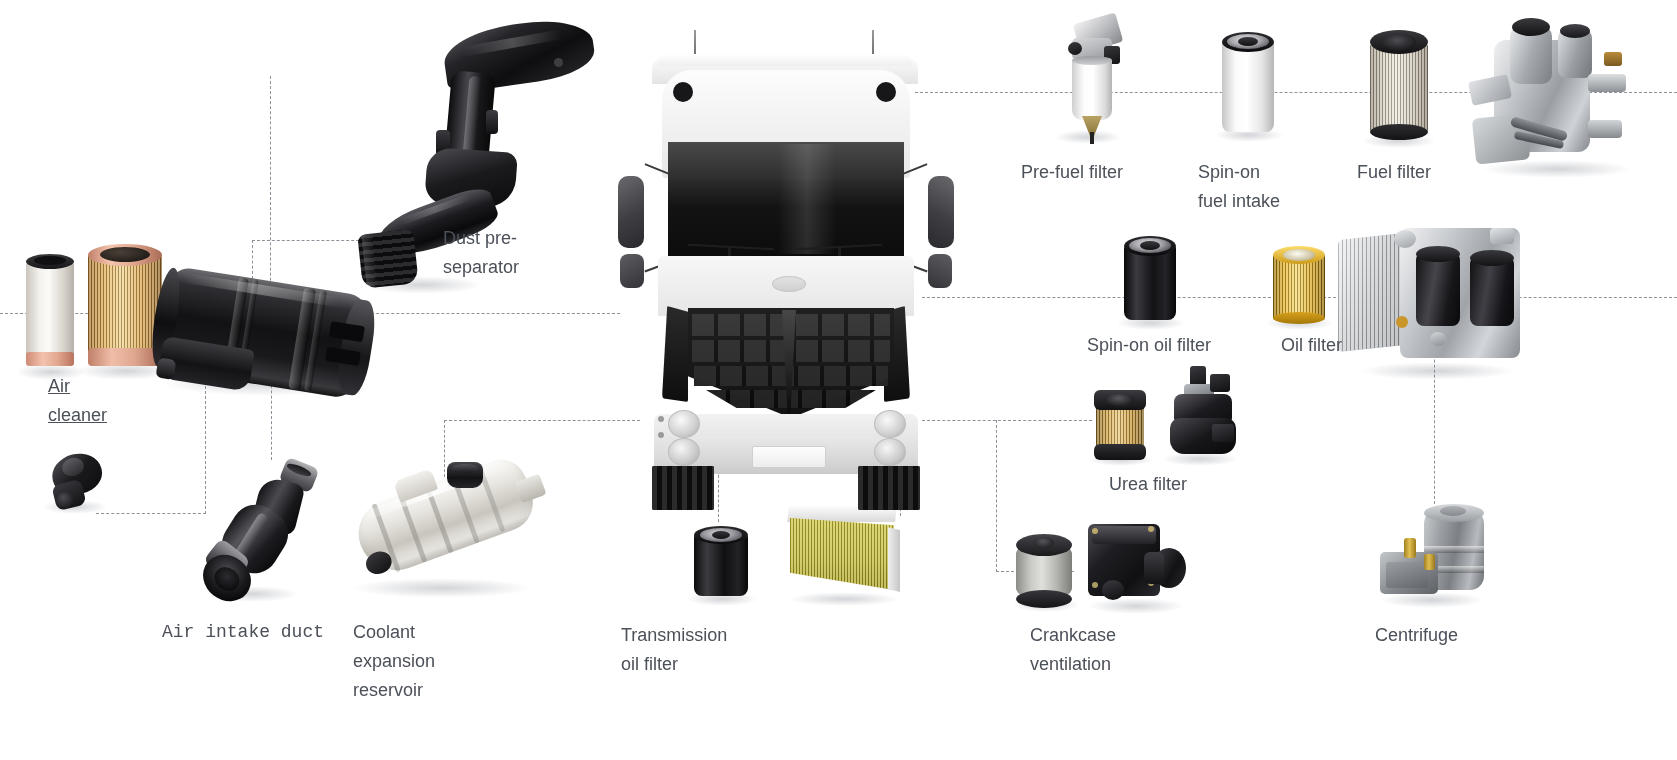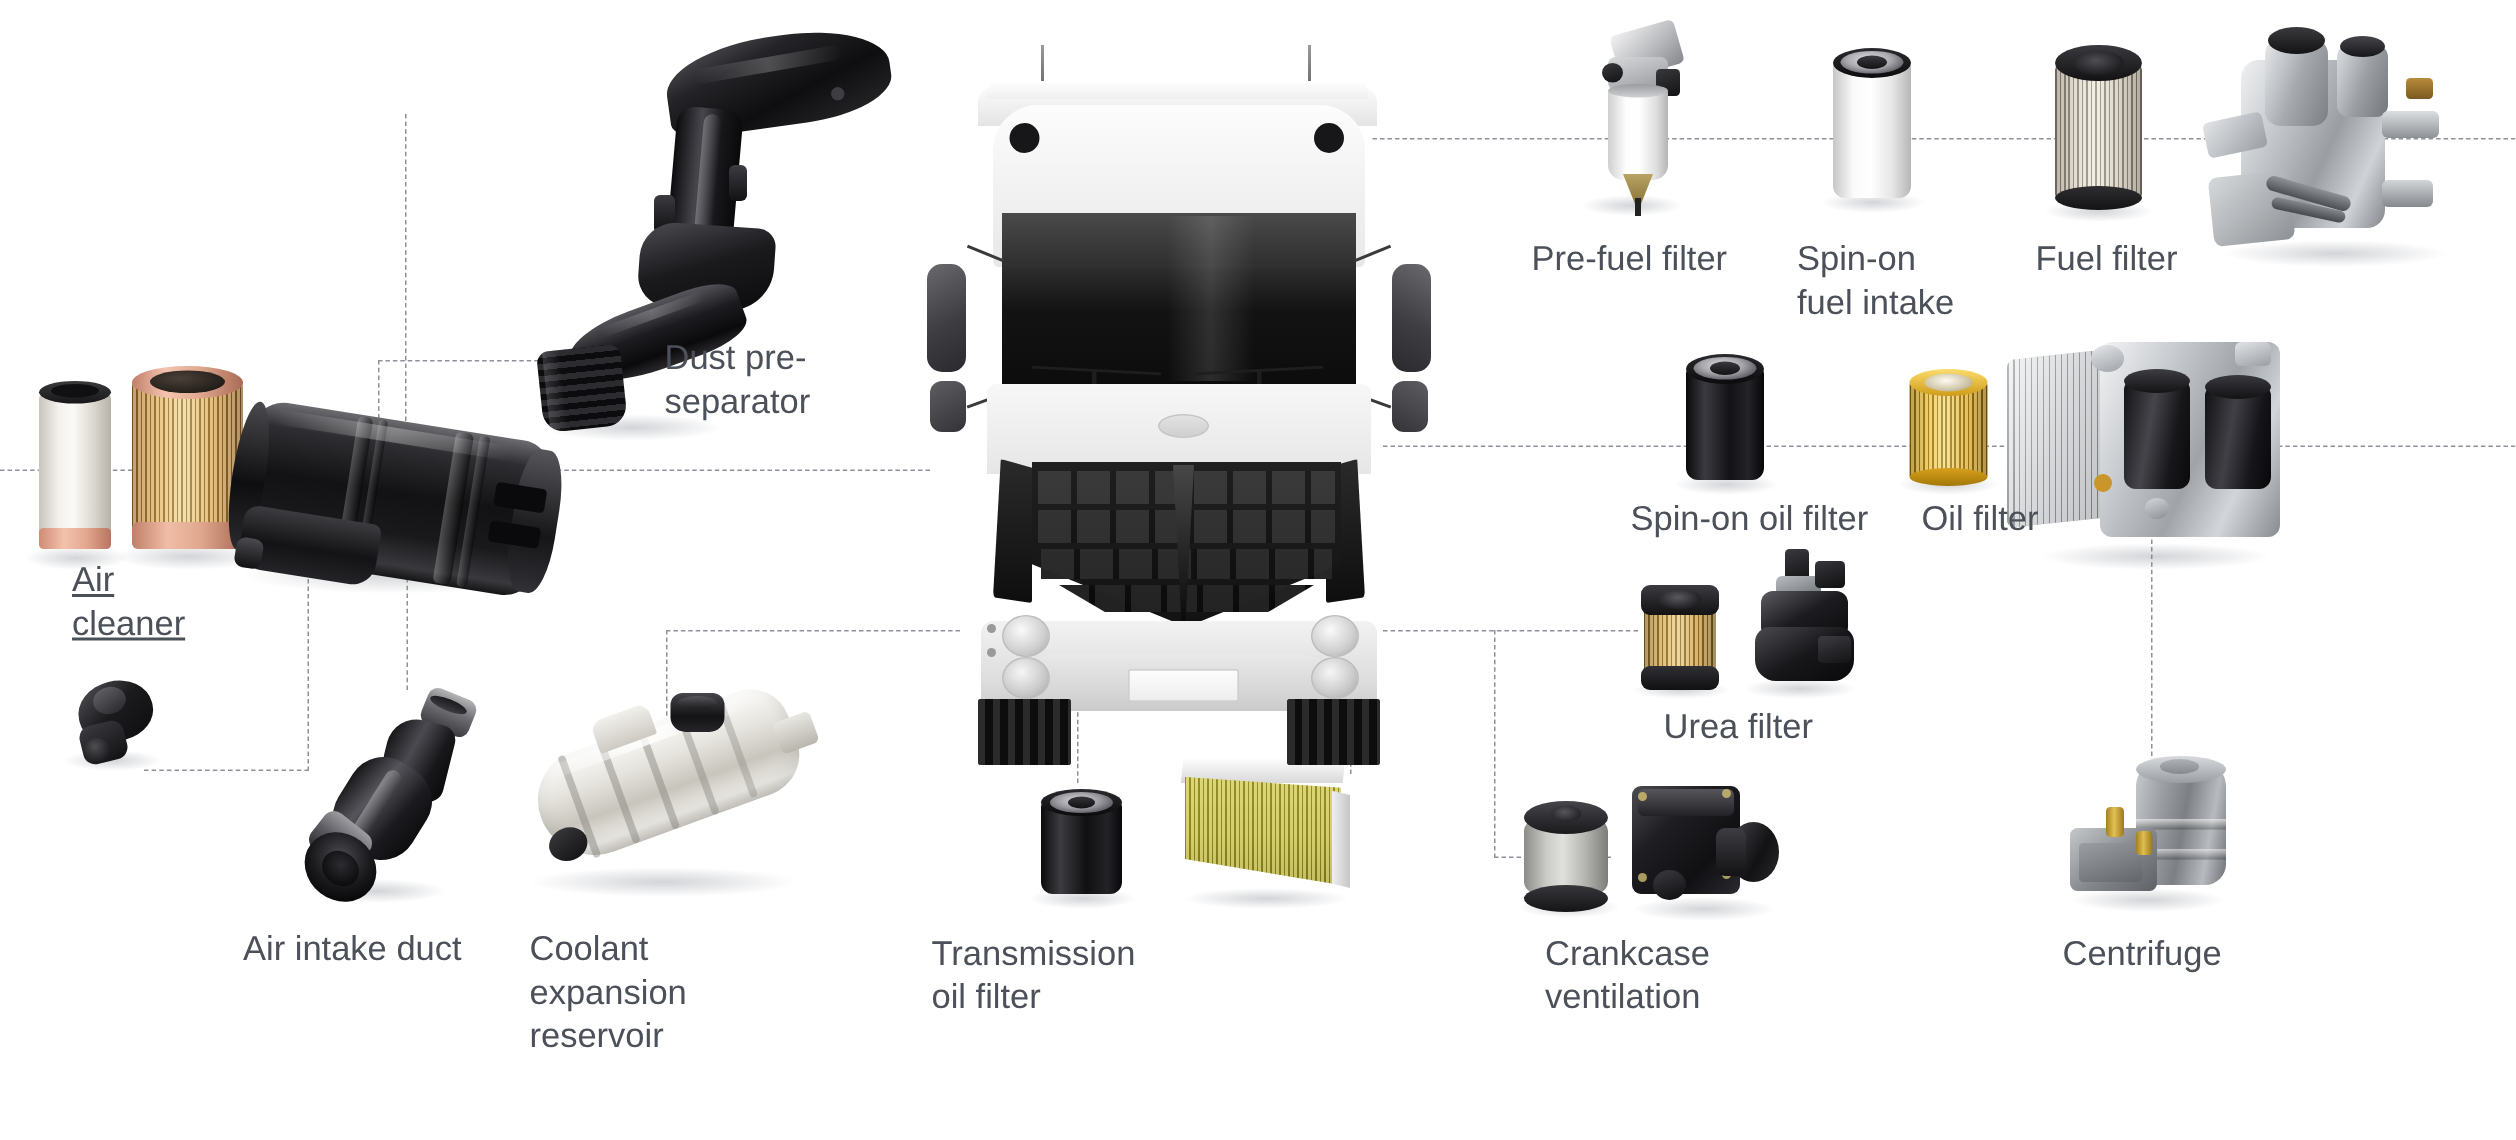--- a/index.html
+++ b/index.html
@@ -1,19 +1,19 @@
 <!DOCTYPE html>
 <html><head>
 <meta charset="utf-8">
 <style>
   html,body{margin:0;padding:0;background:#fff;}
   body{font-family:"Liberation Sans",sans-serif;}
   #stage{position:relative;width:1677px;height:760px;background:#fff;overflow:hidden;}
 
-  .lbl{position:absolute;color:#4b5059;font-size:23px;line-height:29px;font-family:"Liberation Sans",sans-serif;white-space:pre-line;}
+  .lbl{position:absolute;color:#4b5059;font-size:18px;line-height:29px;font-family:"Liberation Sans",sans-serif;white-space:pre-line;}
 
   
   .dl{position:absolute;background:transparent;}
   .dl.h{border-top:1.4px dashed #8d9199;height:0;}
   .dl.v{border-left:1.4px dashed #8d9199;width:0;}
 
   .part{position:absolute;}
   .shadow{position:absolute;border-radius:50%;background:radial-gradient(ellipse at center,rgba(120,125,135,.33) 0%,rgba(120,125,135,0) 70%);pointer-events:none;}
 
   
@@ -420,21 +420,21 @@
     </div>
     <div class="tk" style="left:248px;top:448px;width:62px;height:44px;background:#161616;border-radius:2px;overflow:hidden;">
       <div style="position:absolute;inset:0;background:repeating-linear-gradient(90deg,#2b2b2b 0 5px,#0d0d0d 5px 10px),repeating-linear-gradient(180deg,rgba(255,255,255,.07) 0 4px,rgba(0,0,0,.2) 4px 8px);"></div>
     </div>
   </div>
 
   <div class="lbl" style="left:48px;top:372px;text-decoration:underline;">Air
 cleaner</div>
   <div class="lbl" style="left:443px;top:224px;">Dust pre-
 separator</div>
-  <div class="lbl" style="left:162px;top:618px;">Air intake duct</div>
+  <div class="lbl" style="left:162px;top:618px;font-family:Liberation Mono, monospace;">Air intake duct</div>
   <div class="lbl" style="left:353px;top:618px;">Coolant
 expansion
 reservoir</div>
   <div class="lbl" style="left:621px;top:621px;">Transmission
 oil filter</div>
   <div class="lbl" style="left:1021px;top:158px;">Pre-fuel filter</div>
   <div class="lbl" style="left:1198px;top:158px;">Spin-on
 fuel intake</div>
   <div class="lbl" style="left:1357px;top:158px;">Fuel filter</div>
   <div class="lbl" style="left:1087px;top:331px;">Spin-on oil filter</div>

